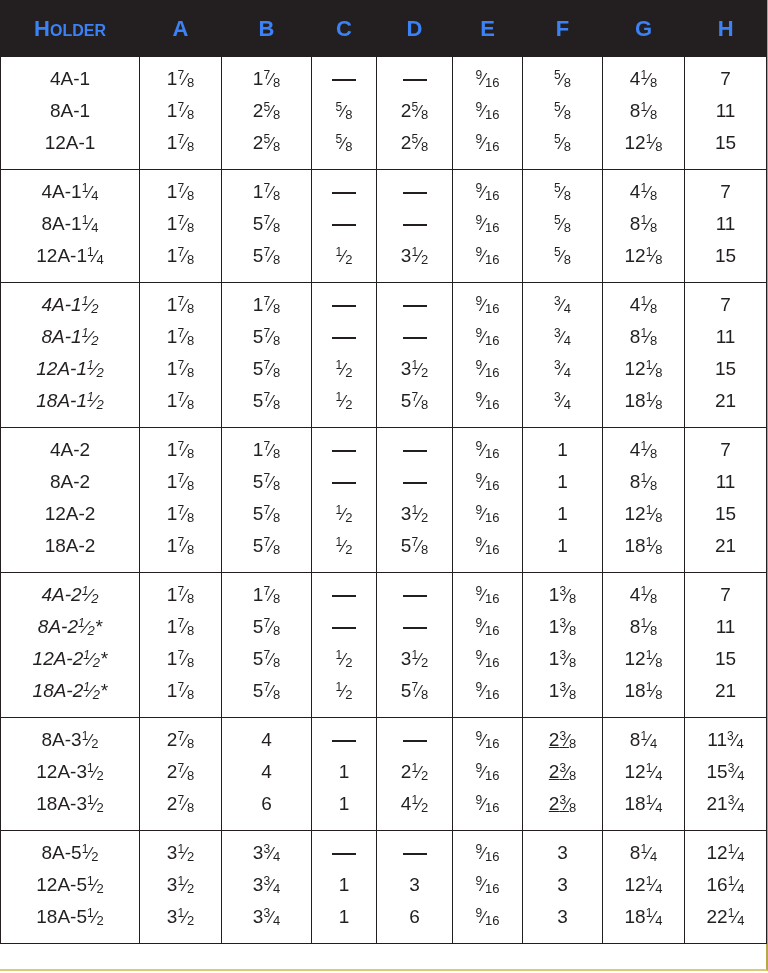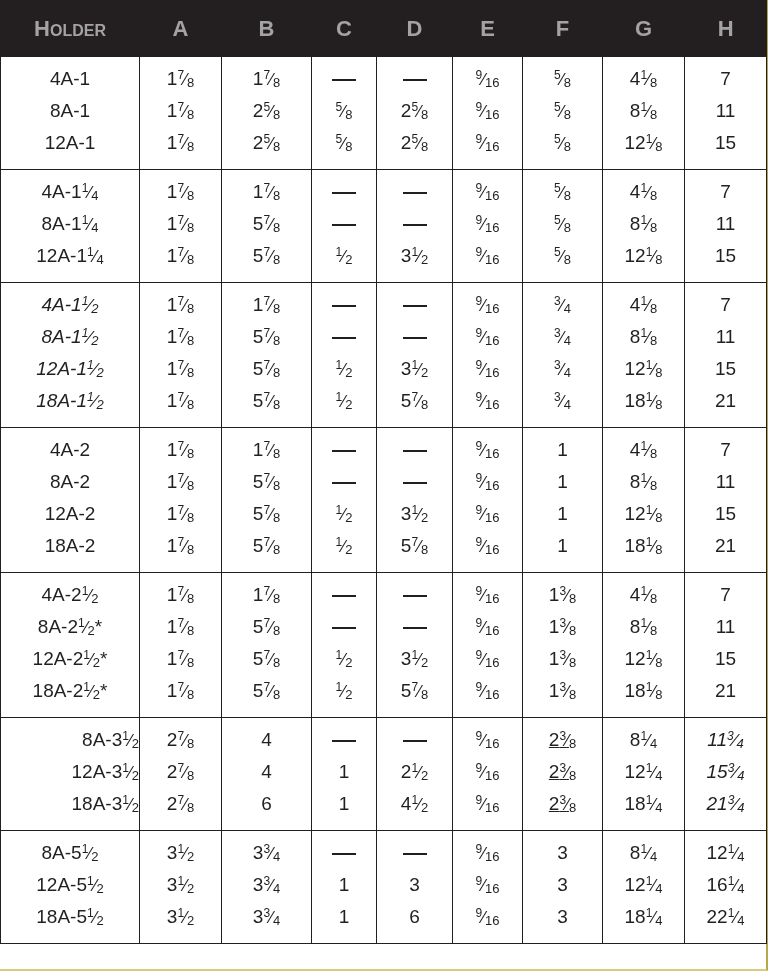--- a/index.html
+++ b/index.html
@@ -1,21 +1,21 @@
 <!DOCTYPE html>
 <html><head>
 <meta charset="utf-8">
 <style>
   html, body { margin: 0; padding: 0; background: #ffffff; }
   body { width: 768px; height: 973px; overflow: hidden; font-family: "Liberation Sans", sans-serif; }
   .frame { position: absolute; left: 0; top: 0; width: 766px; height: 969px; border-right: 2px solid #b8a64a; border-bottom: 2px solid #d8cc7a; background:#fff; }
   table { position: absolute; left: 0; top: 0; border-collapse: collapse; table-layout: fixed; width: 766px; }
   col.c0 { width: 139px; } col.c1 { width: 82px; } col.c2 { width: 90px; } col.c3 { width: 65px; }
   col.c4 { width: 76px; } col.c5 { width: 70px; } col.c6 { width: 80px; } col.c7 { width: 82px; } col.c8 { width: 82px; }
-  thead th { background: #231f20; color: #a3a3a3; height: 57px; padding: 0; font-family: "Liberation Sans", sans-serif; font-weight: bold; font-size: 22px; text-align: center; border-left: 1.5px solid #231f20; }
+  thead th { background: #231f20; color: #3b82f6; height: 57px; padding: 0; font-family: "Liberation Sans", sans-serif; font-weight: bold; font-size: 22px; text-align: center; border-left: 1.5px solid #231f20; }
   thead th.holder { font-size: 22px; letter-spacing: 0; }
   thead th.holder .sc { font-size: 16px; }
   tbody td { border-left: 1.5px solid #231f20; border-right: 1.5px solid #231f20; text-align: center; vertical-align: top; padding: 6px 0 0 0; color: #231f20; font-size: 19px; }
   tbody tr.group td { border-bottom: 1.5px solid #231f20; }
   .cell-line { height: 32px; line-height: 32px; white-space: nowrap; }
   .dash { display: inline-block; width: 24px; height: 1.5px; background: #231f20; vertical-align: middle; }
   sup.n { font-size: 12px; vertical-align: 6px; line-height: 0; }
   .sl { font-size: 17px; }
   sub.d { font-size: 13px; vertical-align: -2px; line-height: 0; }
 </style>
@@ -249,21 +249,21 @@
             <div class="cell-line">18<sup class="n">1</sup><span class="sl">⁄</span><sub class="d">8</sub></div>
           </td>
           <td style="height: 138px;">
             <div class="cell-line">7</div>
             <div class="cell-line">11</div>
             <div class="cell-line">15</div>
             <div class="cell-line">21</div>
           </td>
         </tr>
         <tr class="group">
-          <td style="height: 138px;">
+          <td style="height: 138px; font-style: italic;">
             <div class="cell-line">4A-2<sup class="n">1</sup><span class="sl">⁄</span><sub class="d">2</sub></div>
             <div class="cell-line">8A-2<sup class="n">1</sup><span class="sl">⁄</span><sub class="d">2</sub>*</div>
             <div class="cell-line">12A-2<sup class="n">1</sup><span class="sl">⁄</span><sub class="d">2</sub>*</div>
             <div class="cell-line">18A-2<sup class="n">1</sup><span class="sl">⁄</span><sub class="d">2</sub>*</div>
           </td>
           <td style="height: 138px;">
             <div class="cell-line">1<sup class="n">7</sup><span class="sl">⁄</span><sub class="d">8</sub></div>
             <div class="cell-line">1<sup class="n">7</sup><span class="sl">⁄</span><sub class="d">8</sub></div>
             <div class="cell-line">1<sup class="n">7</sup><span class="sl">⁄</span><sub class="d">8</sub></div>
             <div class="cell-line">1<sup class="n">7</sup><span class="sl">⁄</span><sub class="d">8</sub></div>
@@ -305,21 +305,21 @@
             <div class="cell-line">18<sup class="n">1</sup><span class="sl">⁄</span><sub class="d">8</sub></div>
           </td>
           <td style="height: 138px;">
             <div class="cell-line">7</div>
             <div class="cell-line">11</div>
             <div class="cell-line">15</div>
             <div class="cell-line">21</div>
           </td>
         </tr>
         <tr class="group">
-          <td style="height: 106px; text-align: right;">
+          <td style="height: 106px;">
             <div class="cell-line">8A-3<sup class="n">1</sup><span class="sl">⁄</span><sub class="d">2</sub></div>
             <div class="cell-line">12A-3<sup class="n">1</sup><span class="sl">⁄</span><sub class="d">2</sub></div>
             <div class="cell-line">18A-3<sup class="n">1</sup><span class="sl">⁄</span><sub class="d">2</sub></div>
           </td>
           <td style="height: 106px;">
             <div class="cell-line">2<sup class="n">7</sup><span class="sl">⁄</span><sub class="d">8</sub></div>
             <div class="cell-line">2<sup class="n">7</sup><span class="sl">⁄</span><sub class="d">8</sub></div>
             <div class="cell-line">2<sup class="n">7</sup><span class="sl">⁄</span><sub class="d">8</sub></div>
           </td>
           <td style="height: 106px;">
@@ -345,21 +345,21 @@
           <td style="height: 106px; text-decoration: underline;">
             <div class="cell-line">2<sup class="n">3</sup><span class="sl">⁄</span><sub class="d">8</sub></div>
             <div class="cell-line">2<sup class="n">3</sup><span class="sl">⁄</span><sub class="d">8</sub></div>
             <div class="cell-line">2<sup class="n">3</sup><span class="sl">⁄</span><sub class="d">8</sub></div>
           </td>
           <td style="height: 106px;">
             <div class="cell-line">8<sup class="n">1</sup><span class="sl">⁄</span><sub class="d">4</sub></div>
             <div class="cell-line">12<sup class="n">1</sup><span class="sl">⁄</span><sub class="d">4</sub></div>
             <div class="cell-line">18<sup class="n">1</sup><span class="sl">⁄</span><sub class="d">4</sub></div>
           </td>
-          <td style="height: 106px; font-style: italic;">
+          <td style="height: 106px;">
             <div class="cell-line">11<sup class="n">3</sup><span class="sl">⁄</span><sub class="d">4</sub></div>
             <div class="cell-line">15<sup class="n">3</sup><span class="sl">⁄</span><sub class="d">4</sub></div>
             <div class="cell-line">21<sup class="n">3</sup><span class="sl">⁄</span><sub class="d">4</sub></div>
           </td>
         </tr>
         <tr class="group">
           <td style="height: 106px; text-align: center;">
             <div class="cell-line">8A-5<sup class="n">1</sup><span class="sl">⁄</span><sub class="d">2</sub></div>
             <div class="cell-line">12A-5<sup class="n">1</sup><span class="sl">⁄</span><sub class="d">2</sub></div>
             <div class="cell-line">18A-5<sup class="n">1</sup><span class="sl">⁄</span><sub class="d">2</sub></div>

